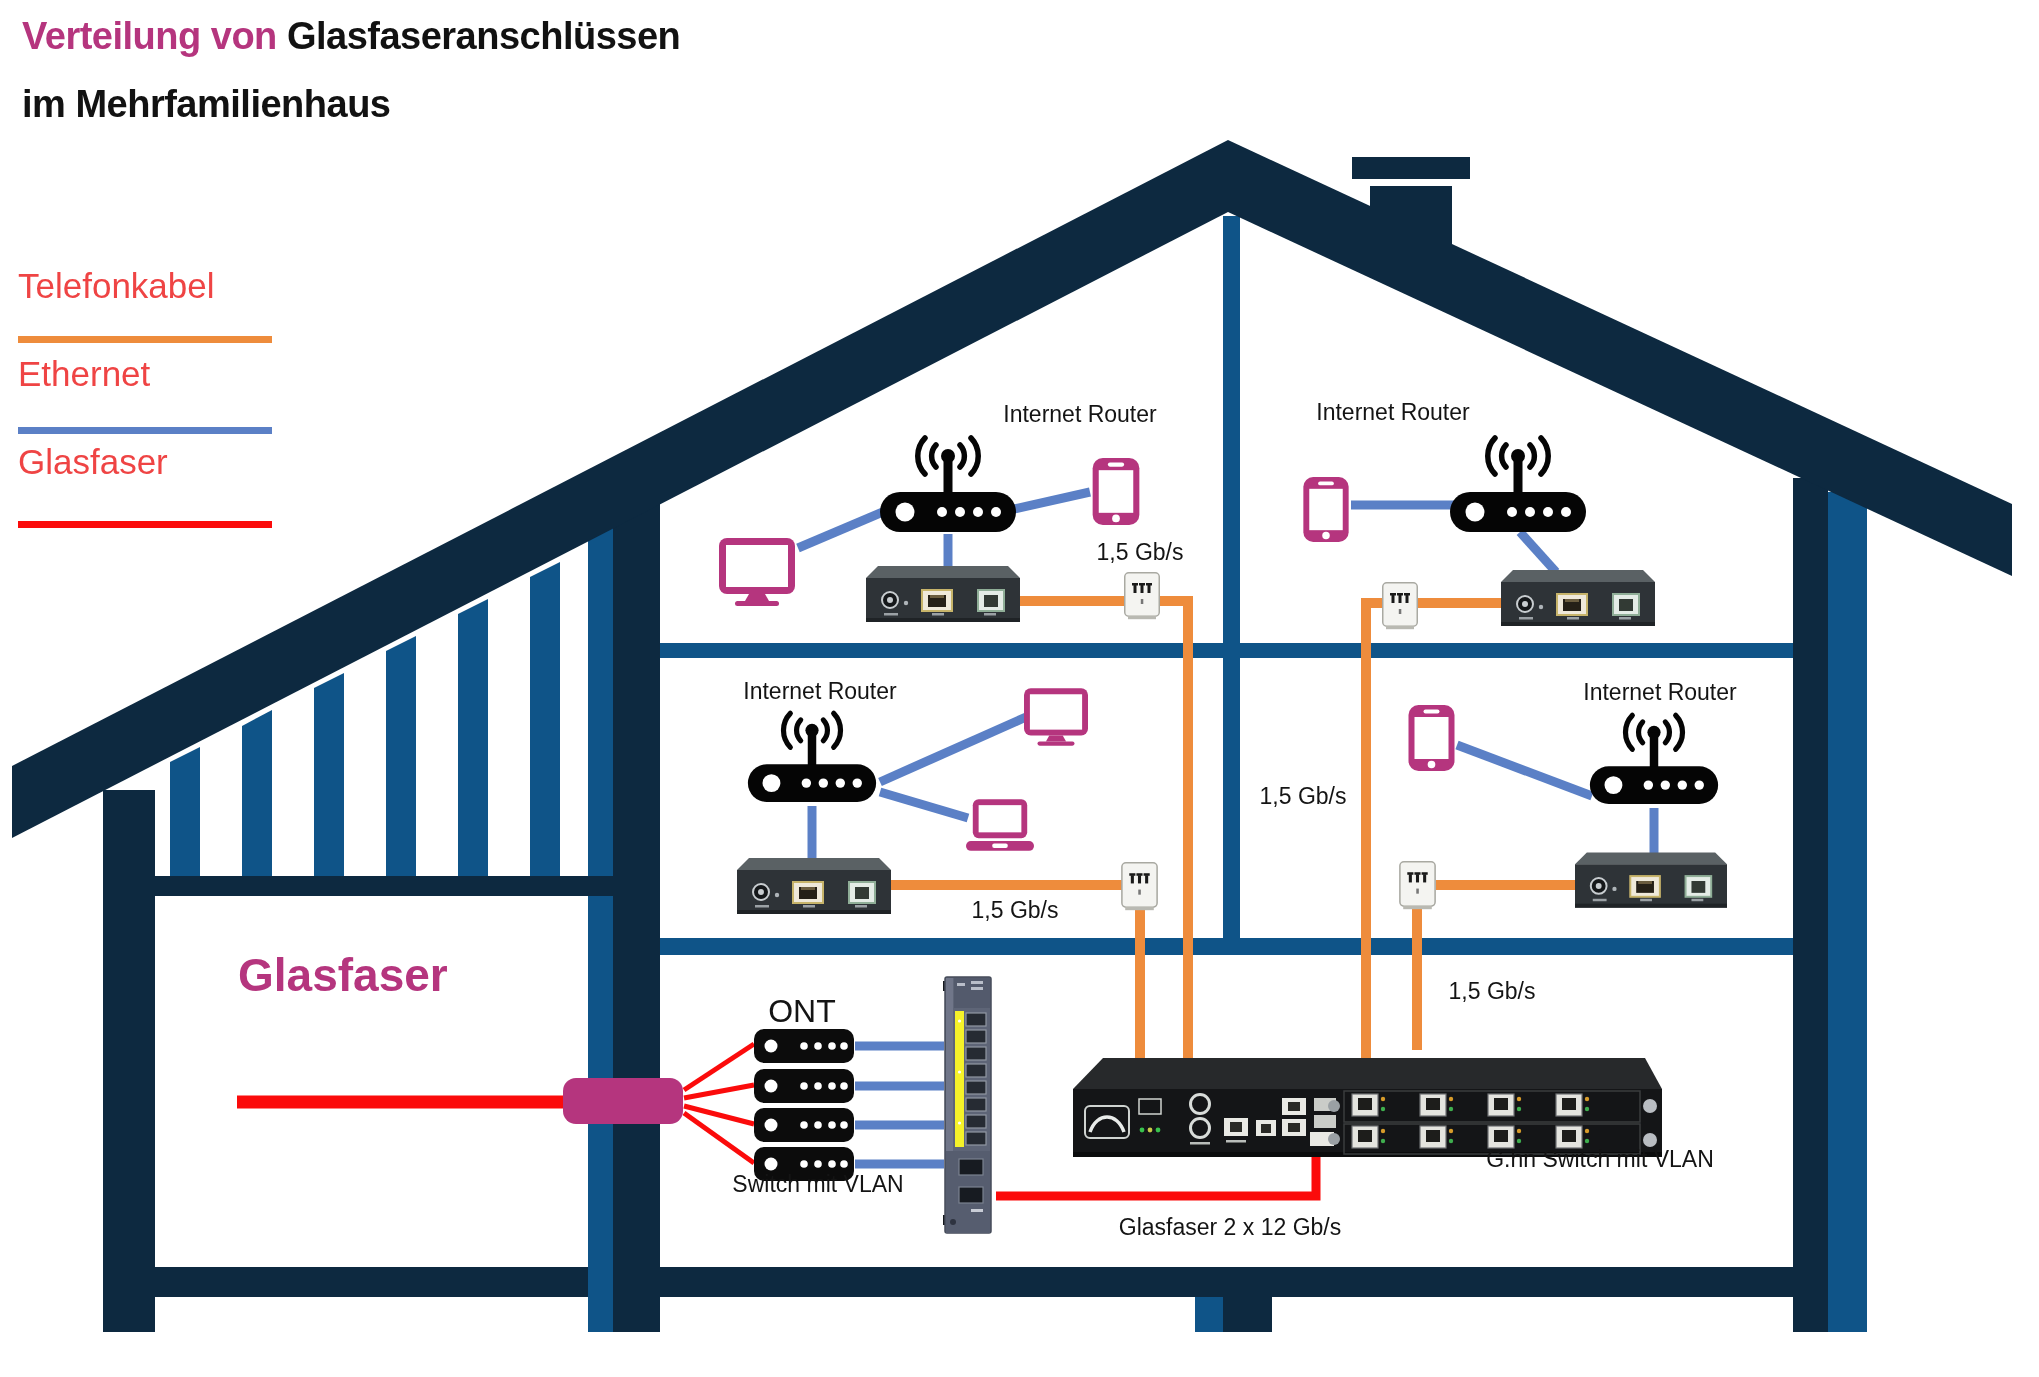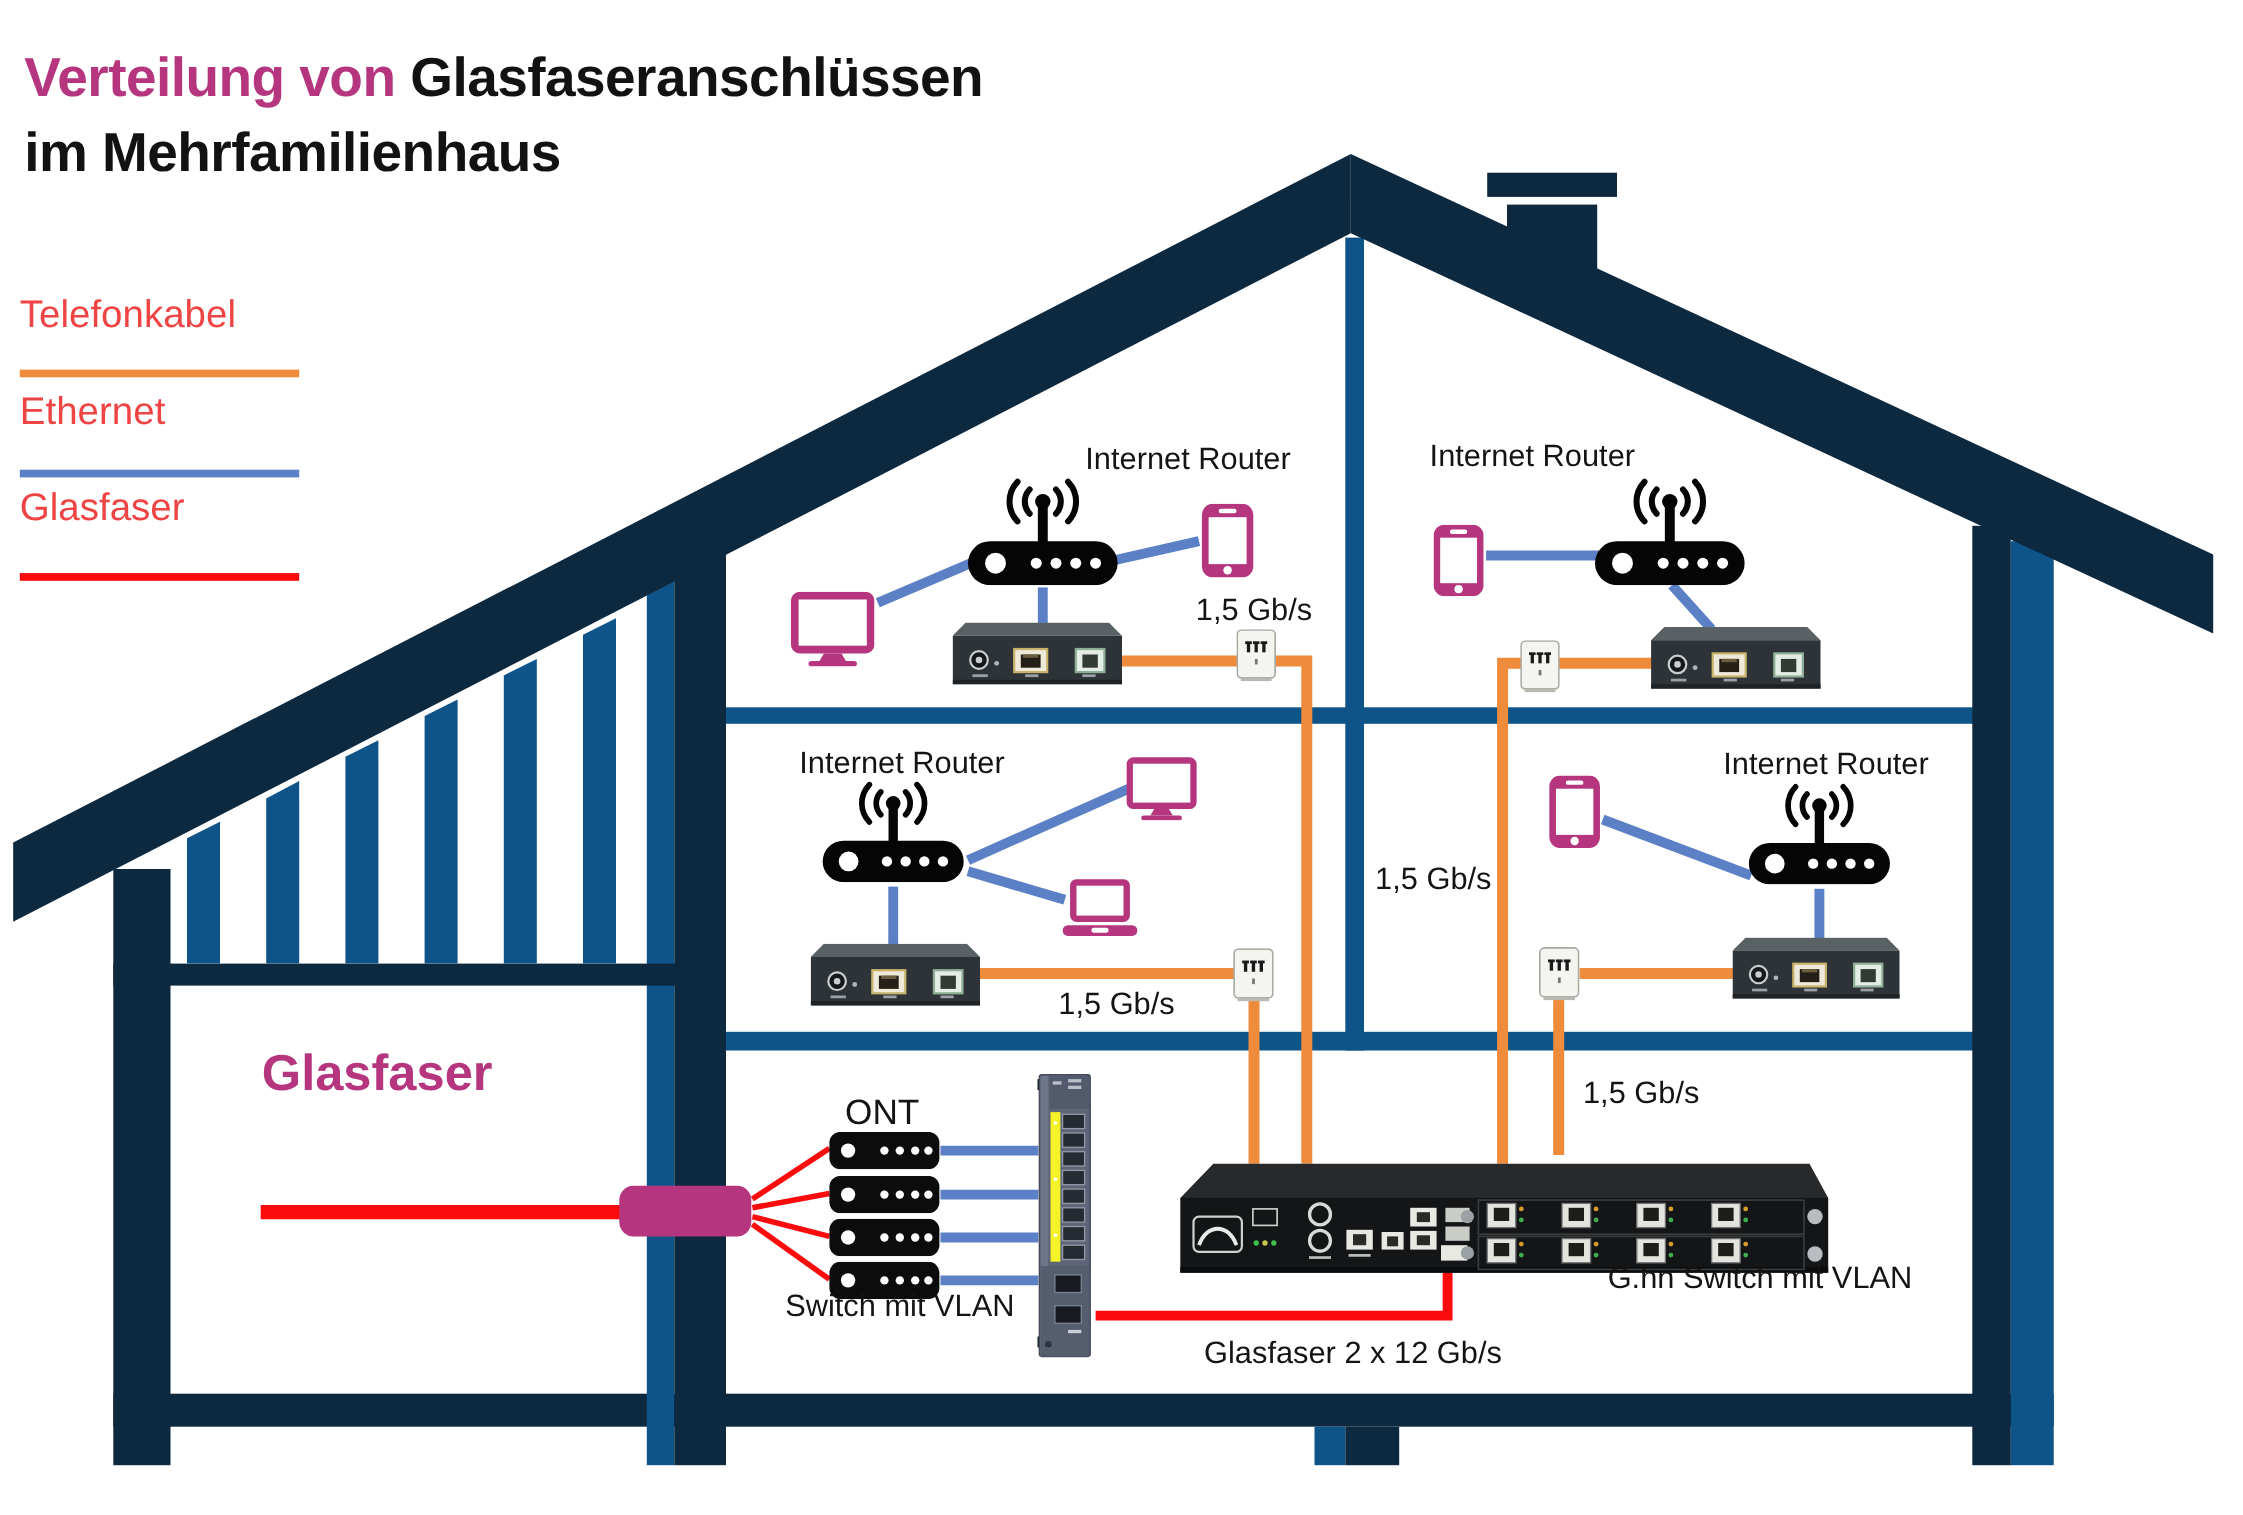--- a/index.html
+++ b/index.html
@@ -1,26 +1,26 @@
 <!DOCTYPE html>
 <html><head>
 <meta charset="utf-8">
 <style>
   html,body{margin:0;padding:0;background:#fff;}
   #canvas{position:relative;width:2039px;height:1377px;background:#ffffff;overflow:hidden;
           font-family:"Liberation Sans", sans-serif;color:#111;}
   .abs{position:absolute;}
   
-  .title{left:22px;top:2px;font-size:50px;font-weight:bold;letter-spacing:-0.5px;line-height:68px;color:#121212;white-space:nowrap;margin-top:34px;}
+  .title{left:22px;top:2px;font-size:38px;font-weight:bold;letter-spacing:-0.5px;line-height:68px;color:#121212;white-space:nowrap;}
   .title .accent{color:#b5357e;}
   
   .legend-label{left:18px;font-size:35px;color:#ef4444;white-space:nowrap;}
   .legend-bar{left:18px;width:254px;height:7px;}
   
-  .dlabel{font-size:28px;color:#141414;text-align:center;white-space:nowrap;}
+  .dlabel{font-size:23px;color:#141414;text-align:center;white-space:nowrap;}
   .entry{left:238px;top:948px;font-size:46px;font-weight:bold;line-height:54px;color:#121212;}
   .entry .accent{color:#b5357e;}
   svg{position:absolute;left:0;top:0;}
 </style>
 </head>
 <body>
 
 <div id="canvas">
 
   <svg width="2039" height="1377" viewBox="0 0 2039 1377">

